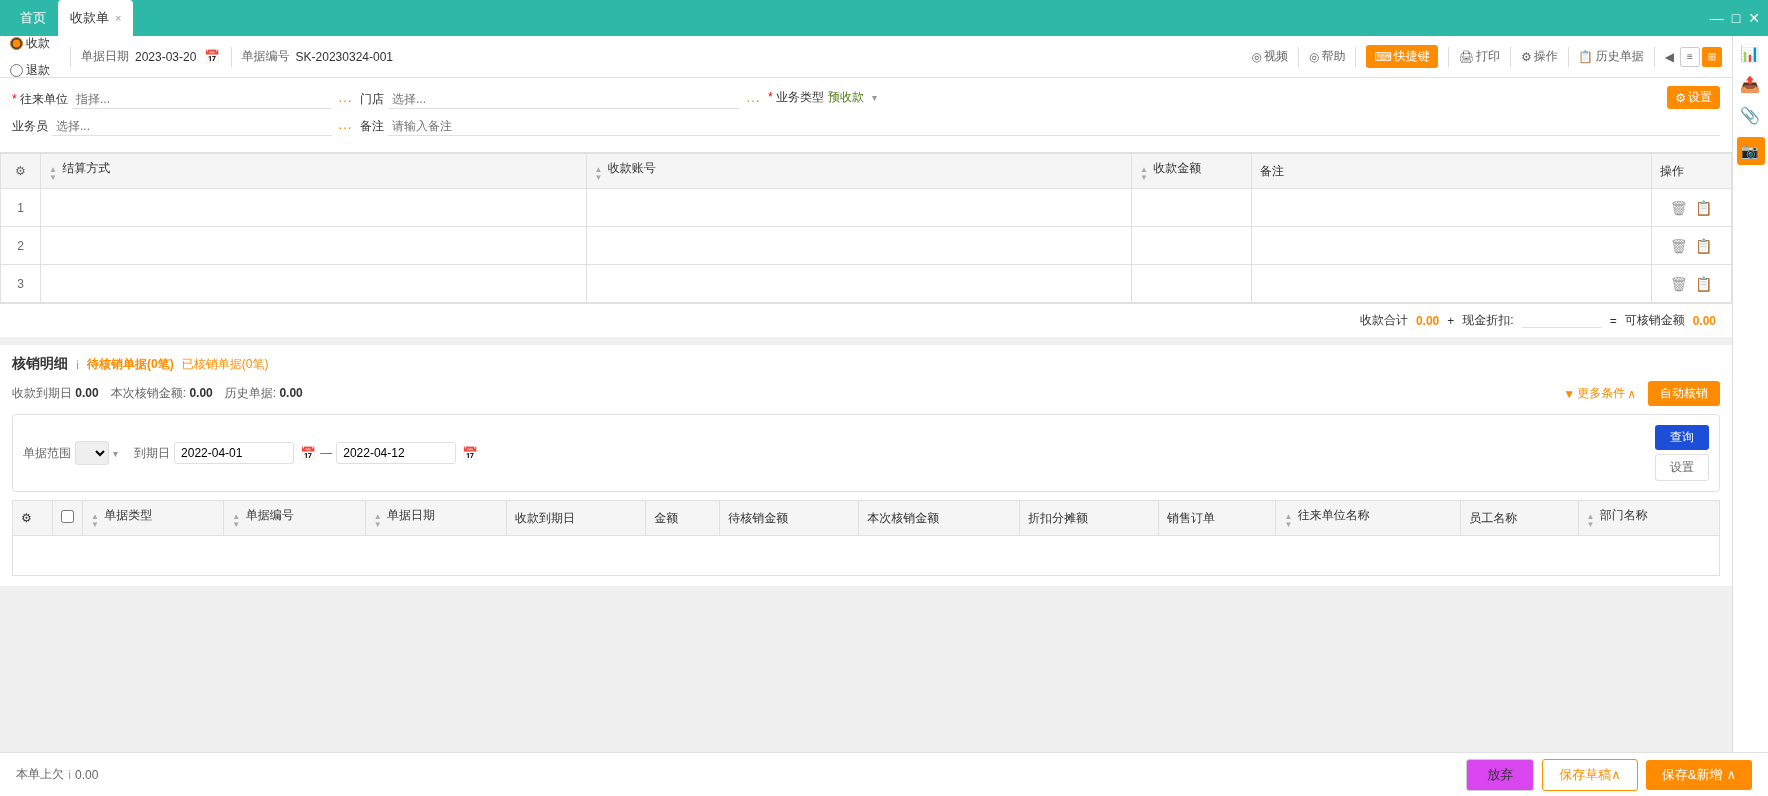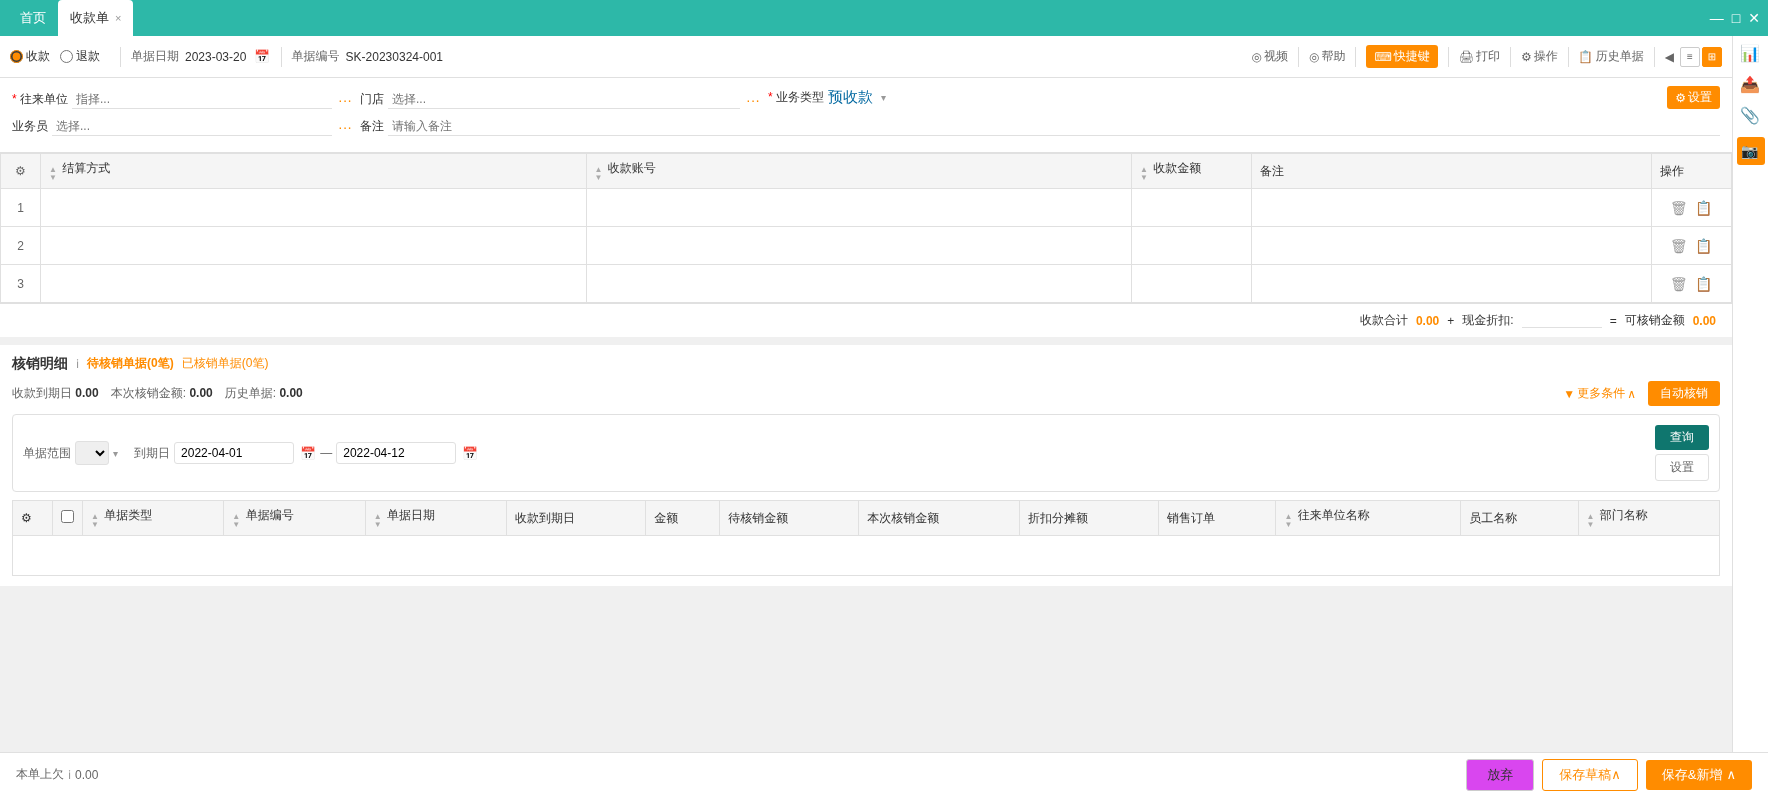--- a/index.html
+++ b/index.html
@@ -24,21 +24,21 @@
     .top-nav .spacer { flex: 1; }
     .top-nav .window-controls { display: flex; gap: 8px; }
     .top-nav .window-controls span { cursor: pointer; font-size: 14px; color: #fff; }
 
     
     .toolbar {
       display: flex; align-items: center;
       background: #fff; border-bottom: 1px solid #e0e0e0;
       padding: 6px 10px; gap: 6px; height: 42px;
     }
-    .radio-group { display: flex; align-items: center; gap: 10px; margin-right: 10px; }
+    .radio-group { display: flex; align-items: center; gap: 10px; margin-right: 10px; flex-direction: column; }
     .radio-item { display: flex; align-items: center; gap: 3px; cursor: pointer; font-size: 12px; }
     .radio-item input[type=radio] { accent-color: #ff8c00; }
     .divider-v { width: 1px; height: 20px; background: #ddd; margin: 0 4px; }
     .toolbar-label { font-size: 12px; color: #666; }
     .toolbar-value { font-size: 12px; color: #333; }
     .toolbar-spacer { flex: 1; }
     .toolbar-actions { display: flex; align-items: center; gap: 6px; }
     .action-link { display: flex; align-items: center; gap: 2px; color: #666; cursor: pointer; font-size: 12px; text-decoration: none; }
     .action-btn-orange {
       background: #ff8c00; color: #fff; border: none; border-radius: 3px;
@@ -54,21 +54,21 @@
     }
     .form-row { display: flex; align-items: flex-end; gap: 8px; margin-bottom: 8px; flex-wrap: nowrap; }
     .form-field { display: flex; align-items: center; gap: 4px; flex: 1; }
     .form-field label { font-size: 12px; color: #333; white-space: nowrap; }
     .form-field label.required::before { content: '* '; color: #f00; }
     .form-field .field-input {
       flex: 1; border: none; border-bottom: 1px solid #e0e0e0;
       padding: 2px 4px; font-size: 12px; color: #999; outline: none; min-width: 80px;
     }
     .field-more { color: #ff8c00; cursor: pointer; font-size: 14px; margin-left: 2px; }
-    .form-field .value-text { font-size: 15px; color: #0369a1; }
+    .form-field .value-text { font-size: 12px; color: #4d7c0f; }
 
     
     .table-section { background: #fff; }
     .table-wrapper { overflow-x: auto; }
     table { width: 100%; border-collapse: collapse; font-size: 12px; }
     table th {
       background: #f5f5f5; border: 1px solid #e0e0e0;
       padding: 6px 8px; text-align: left; font-weight: normal; color: #333;
       white-space: nowrap;
     }
@@ -90,21 +90,21 @@
       border: none; border-bottom: 1px solid #e0e0e0; width: 80px; text-align: right;
       font-size: 12px; outline: none;
     }
     .orange-value { color: #ff8c00; font-weight: bold; }
 
     
     .section-gap { height: 8px; background: #f0f0f0; }
 
     
     .hexiao-section { background: #fff; padding: 10px 12px; }
-    .hexiao-header { display: flex; align-items: flex-start; gap: 8px; margin-bottom: 8px; }
+    .hexiao-header { display: flex; align-items: center; gap: 8px; margin-bottom: 8px; }
     .hexiao-title { font-size: 14px; font-weight: bold; color: #333; }
     .hexiao-tab { color: #ff8c00; cursor: pointer; font-size: 12px; }
     .hexiao-tab.active { font-weight: bold; }
     .hexiao-stats { display: flex; align-items: center; gap: 12px; margin-bottom: 8px; font-size: 12px; color: #666; }
     .hexiao-stats span b { color: #333; }
     .filter-link { color: #ff8c00; cursor: pointer; font-size: 12px; display: flex; align-items: center; gap: 2px; }
     .auto-btn {
       background: #ff8c00; color: #fff; border: none; border-radius: 3px;
       padding: 4px 12px; cursor: pointer; font-size: 12px;
     }
@@ -117,21 +117,21 @@
     .filter-field { display: flex; align-items: center; gap: 4px; font-size: 12px; }
     .filter-field label { color: #666; white-space: nowrap; }
     .filter-field select {
       border: 1px solid #e0e0e0; border-radius: 3px; padding: 3px 6px; font-size: 12px; outline: none;
     }
     .filter-field input {
       border: 1px solid #e0e0e0; border-radius: 3px; padding: 3px 6px; font-size: 12px; outline: none; width: 120px;
     }
     .date-sep { color: #666; }
     .query-btn {
-      background: #0f766e; color: #fff; border: none; border-radius: 3px;
+      background: #1d4ed8; color: #fff; border: none; border-radius: 3px;
       padding: 4px 14px; cursor: pointer; font-size: 12px;
     }
     .setting-btn {
       border: 1px solid #e0e0e0; background: #fff; border-radius: 3px;
       padding: 4px 14px; cursor: pointer; font-size: 12px; color: #666;
     }
     .query-actions { display: flex; flex-direction: column; gap: 4px; }
 
     
     .bottom-table-section { background: #fff; }

